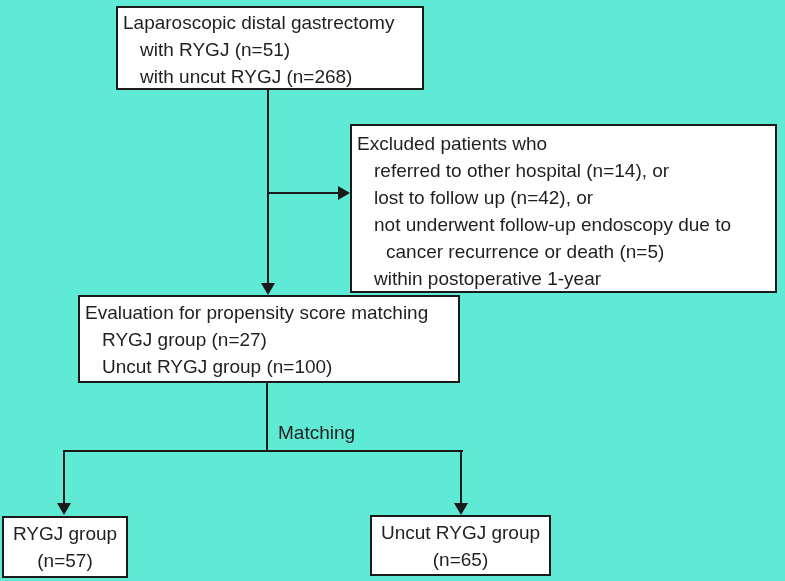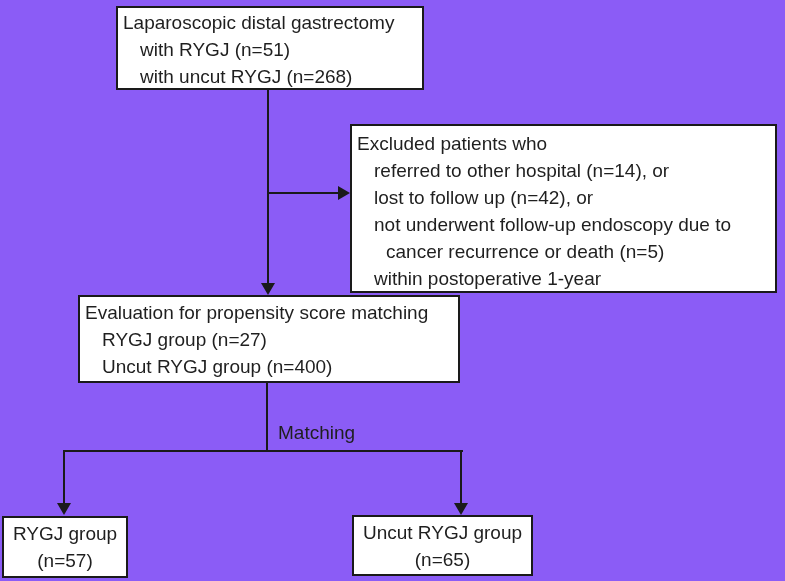--- a/index.html
+++ b/index.html
@@ -1,21 +1,21 @@
 <!DOCTYPE html>
 <html><head>
 <meta charset="utf-8">
 <style>
   * { margin: 0; padding: 0; box-sizing: border-box; }
   html, body { background: #ffffff; }
   #canvas {
     position: relative;
     width: 785px;
     height: 581px;
-    background: #8b5cf6;
+    background: #5eead4;
     font-family: "Liberation Sans", "DejaVu Sans", sans-serif;
     color: #1f1f1f;
     overflow: hidden;
   }
   .box {
     position: absolute;
     border: 2px solid #1a1a1a;
     background: #ffffff;
     font-size: 19px;
     line-height: 27px;
@@ -46,21 +46,21 @@
     font-size: 19px;
     line-height: 27px;
     white-space: nowrap;
   }
 
   
   #surgery-box    { left: 116px; top: 6px;   width: 308px; height: 84px;  padding-top: 1px; }
   #excluded-box   { left: 350px; top: 124px; width: 427px; height: 169px; padding-top: 4px; }
   #evaluation-box { left: 78px;  top: 295px; width: 382px; height: 88px;  padding-top: 2px; }
   #rygj-box       { left: 2px;   top: 516px; width: 126px; height: 62px;  padding-top: 2px; }
-  #uncut-box      { left: 352px; top: 515px; width: 181px; height: 61px;  padding-top: 2px; }
+  #uncut-box      { left: 370px; top: 515px; width: 181px; height: 61px;  padding-top: 2px; }
 
   
   #v-top-to-eval      { left: 267px; top: 90px;  width: 2px;   height: 194px; }
   #ah-eval            { left: 261px; top: 283px; }
   #h-to-excluded      { left: 267px; top: 192px; width: 72px;  height: 2px; }
   #ah-excluded        { left: 338px; top: 186px; }
   #v-eval-to-branch   { left: 266px; top: 383px; width: 2px;   height: 69px; }
   #h-branch           { left: 63px;  top: 450px; width: 400px; height: 2px; }
   #v-branch-left      { left: 63px;  top: 450px; width: 2px;   height: 54px; }
   #ah-left            { left: 57px;  top: 503px; }
@@ -84,21 +84,21 @@
     <div class="bline ind1">referred to other hospital (n=14), or</div>
     <div class="bline ind1">lost to follow up (n=42), or</div>
     <div class="bline ind1">not underwent follow-up endoscopy due to</div>
     <div class="bline ind2">cancer recurrence or death (n=5)</div>
     <div class="bline ind1">within postoperative 1-year</div>
   </div>
 
   <div class="box" id="evaluation-box">
     <div class="bline">Evaluation for propensity score matching</div>
     <div class="bline ind1">RYGJ group (n=27)</div>
-    <div class="bline ind1">Uncut RYGJ group (n=400)</div>
+    <div class="bline ind1">Uncut RYGJ group (n=100)</div>
   </div>
 
   <div class="edge-label" id="matching-label">Matching</div>
 
   <div class="box centered" id="rygj-box">
     <div class="bline">RYGJ group</div>
     <div class="bline">(n=57)</div>
   </div>
 
   <div class="box centered" id="uncut-box">

